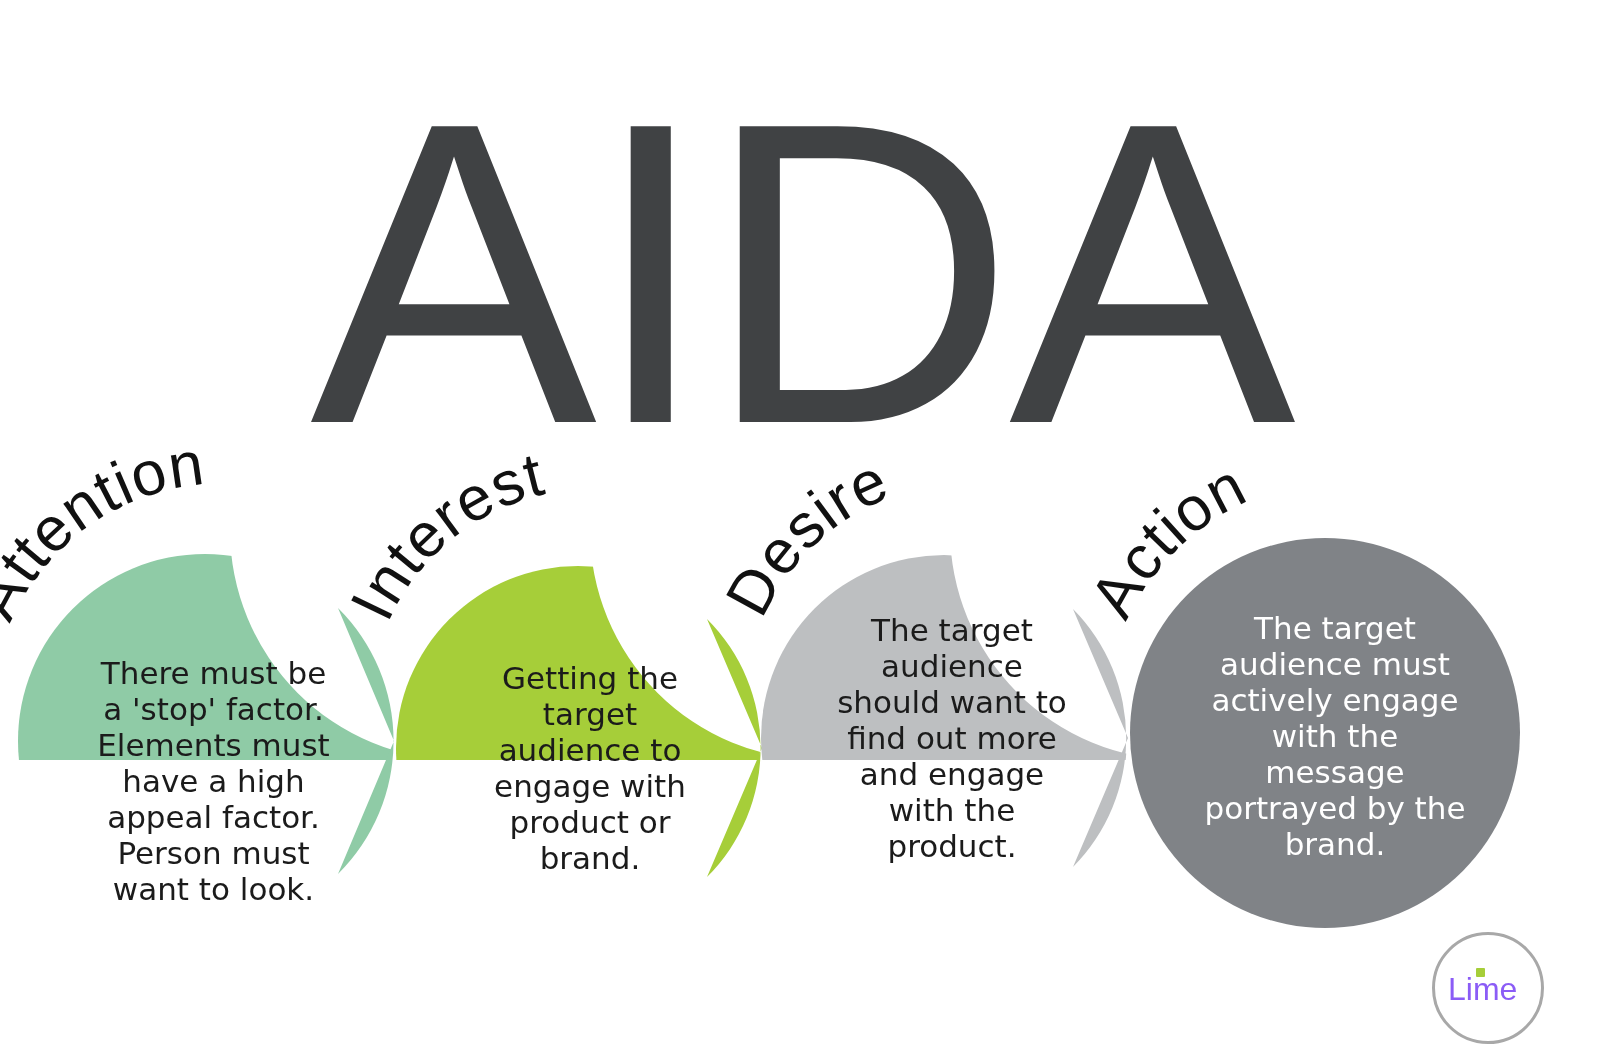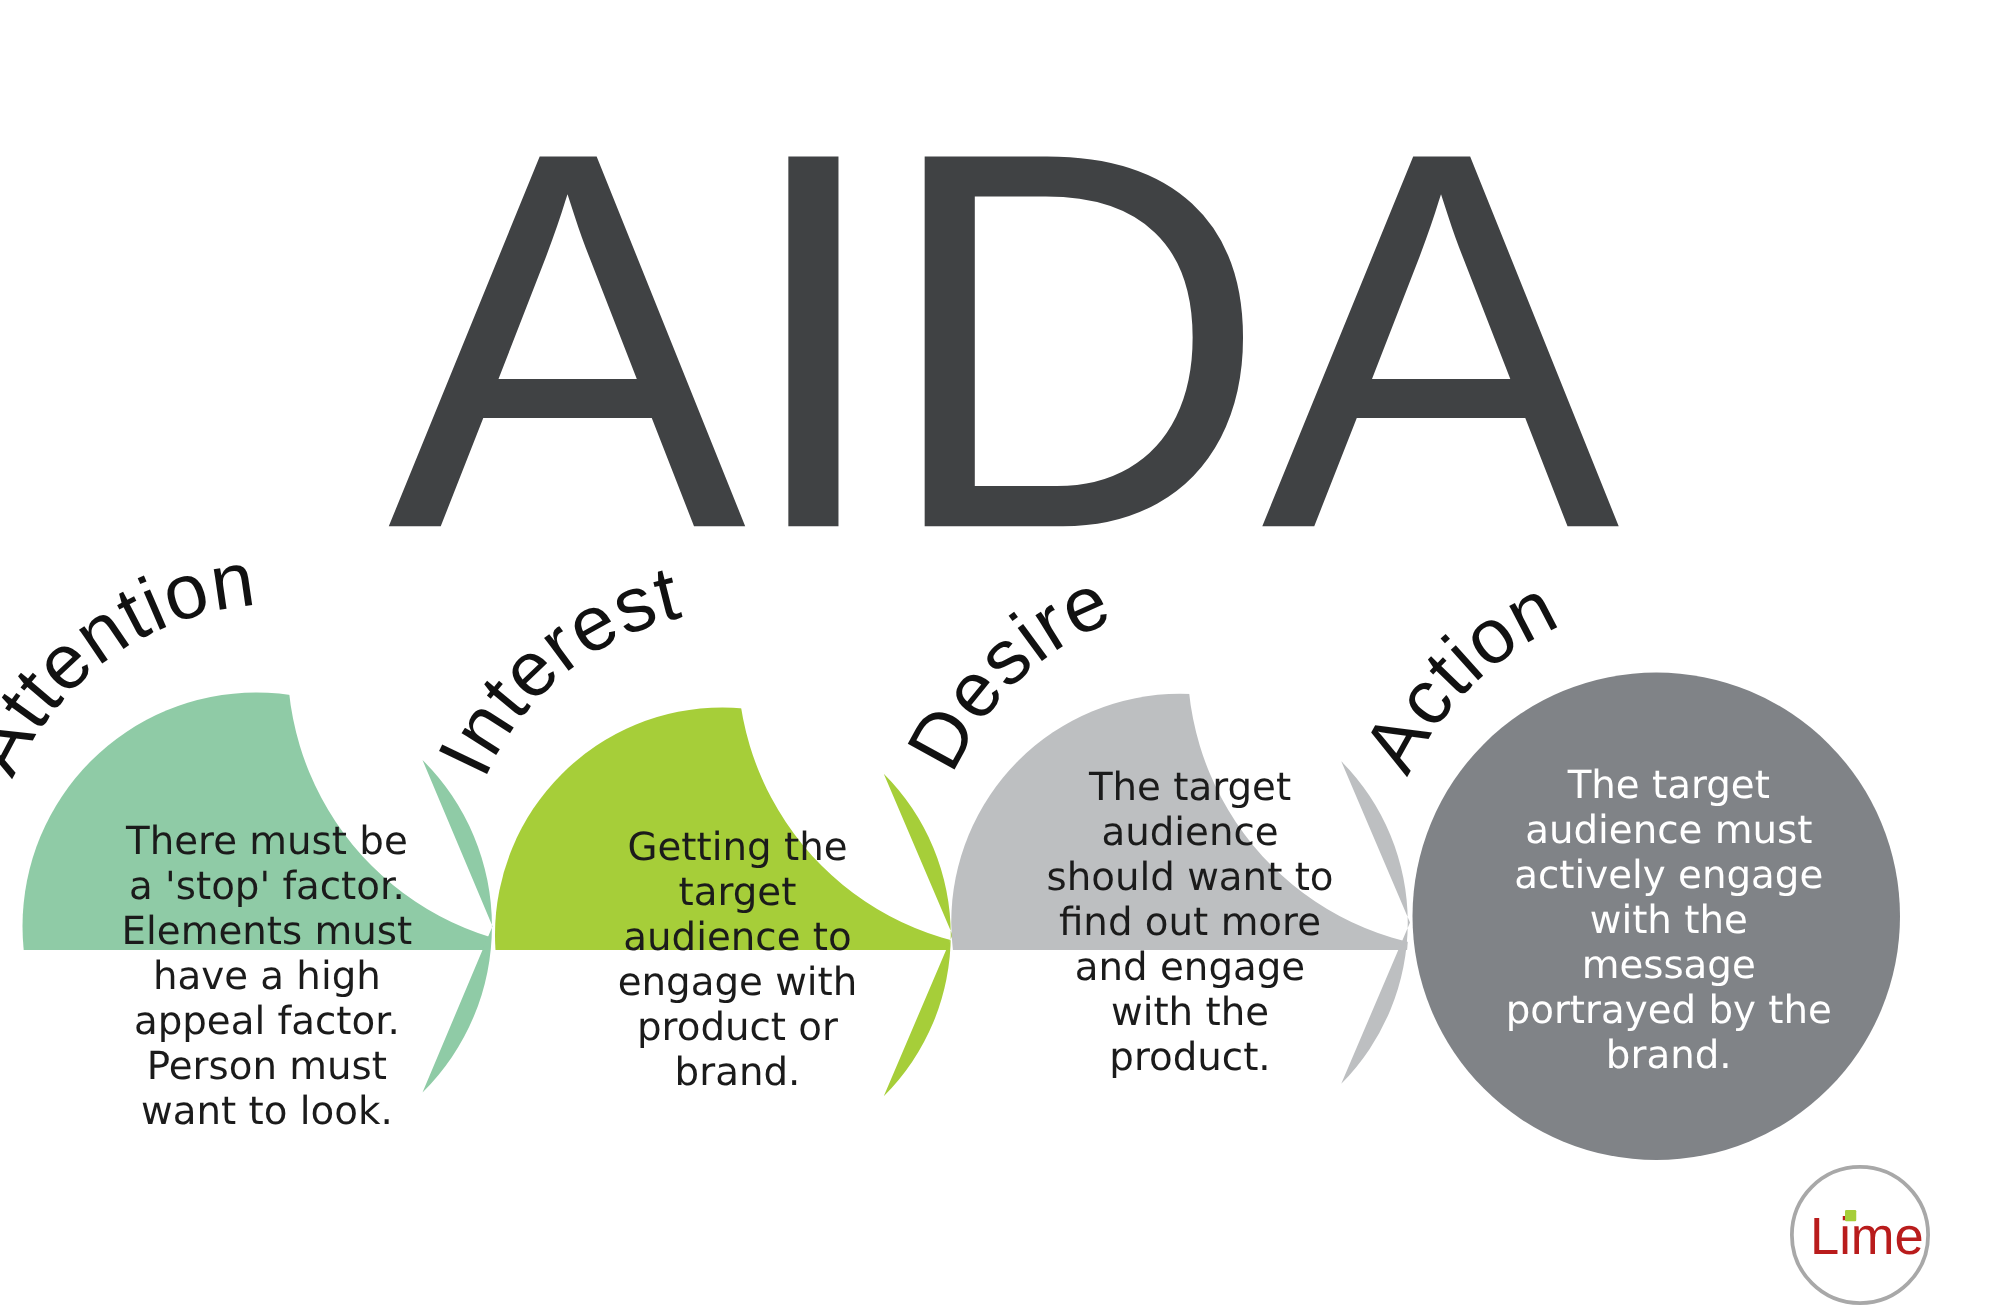--- a/index.html
+++ b/index.html
@@ -95,23 +95,23 @@
     border: 3px solid #a8a8a8;
     border-radius: 50%;
     box-sizing: border-box;
   }
   #logo .wordmark {
     position: absolute;
     left: 16px;
     top: 36px;
     font-family: "Liberation Sans", sans-serif;
     font-weight: 300;
-    font-size: 42px;
+    font-size: 32px;
     line-height: 42px;
-    color: #b91c1c;
+    color: #8b5cf6;
     letter-spacing: 0px;
     user-select: none;
   }
   #logo .dot {
     position: absolute;
     left: 44px;
     top: 36px;
     width: 9px;
     height: 9px;
     background: #a6ce39;

